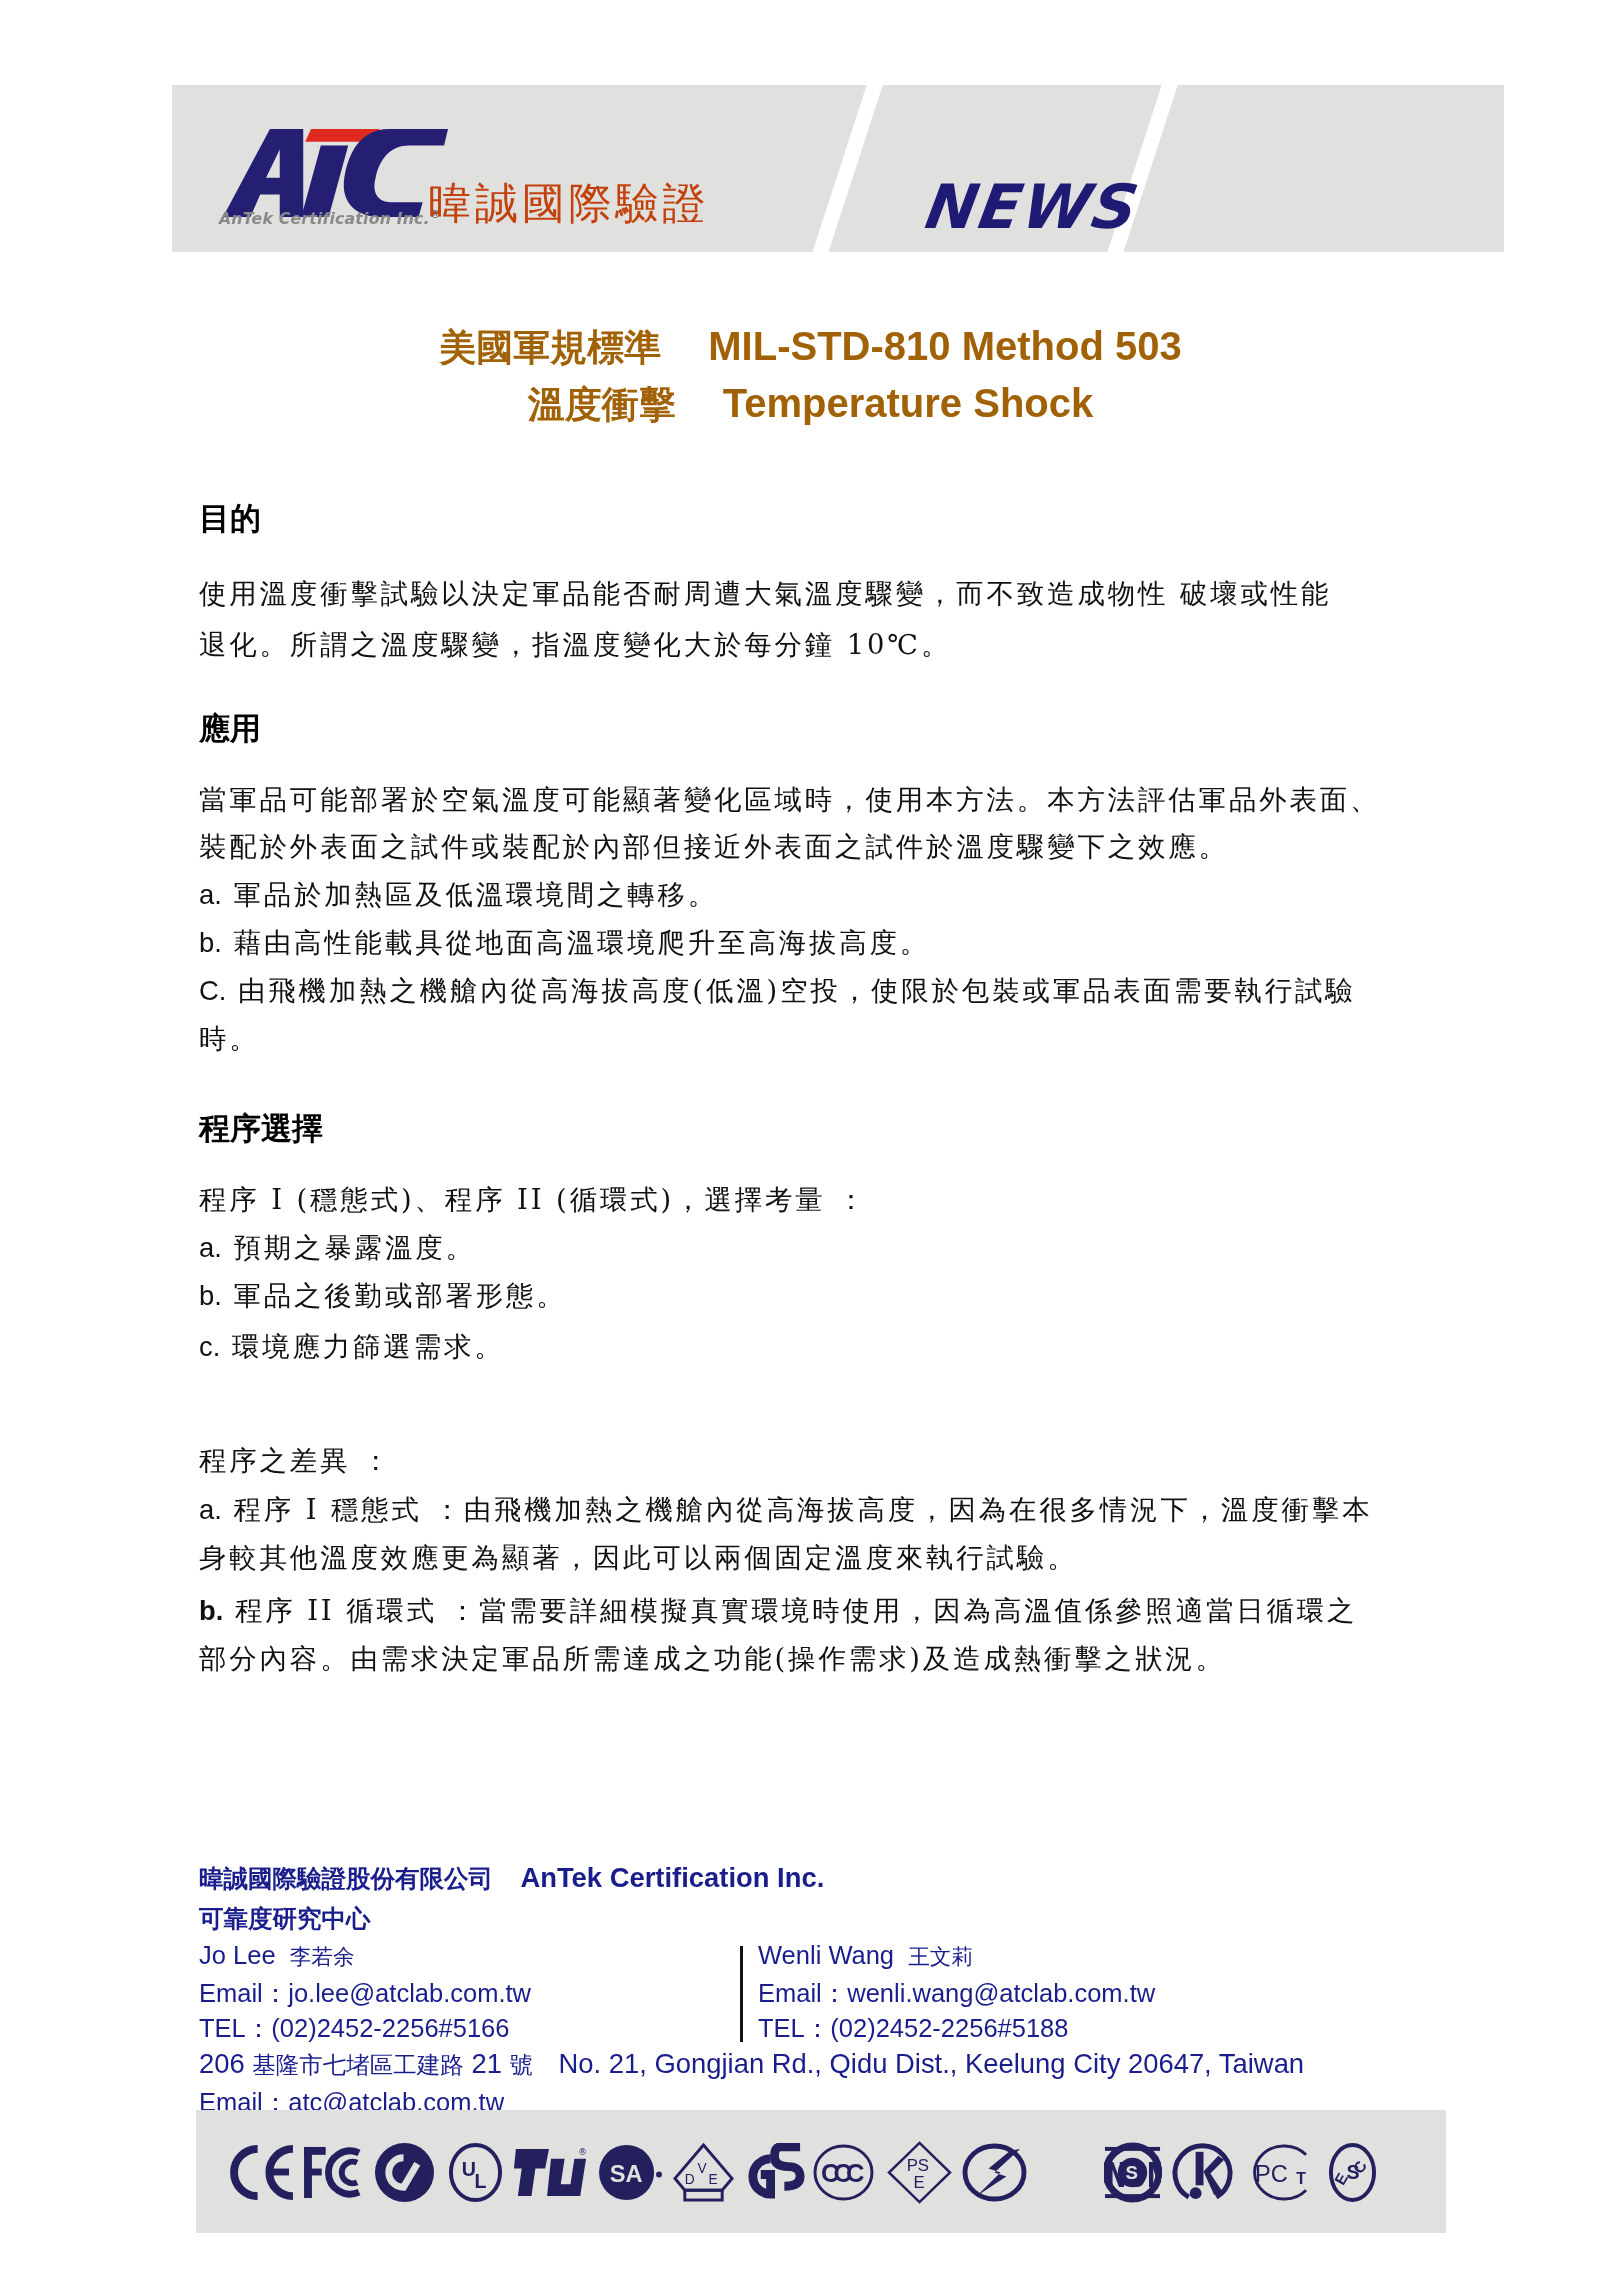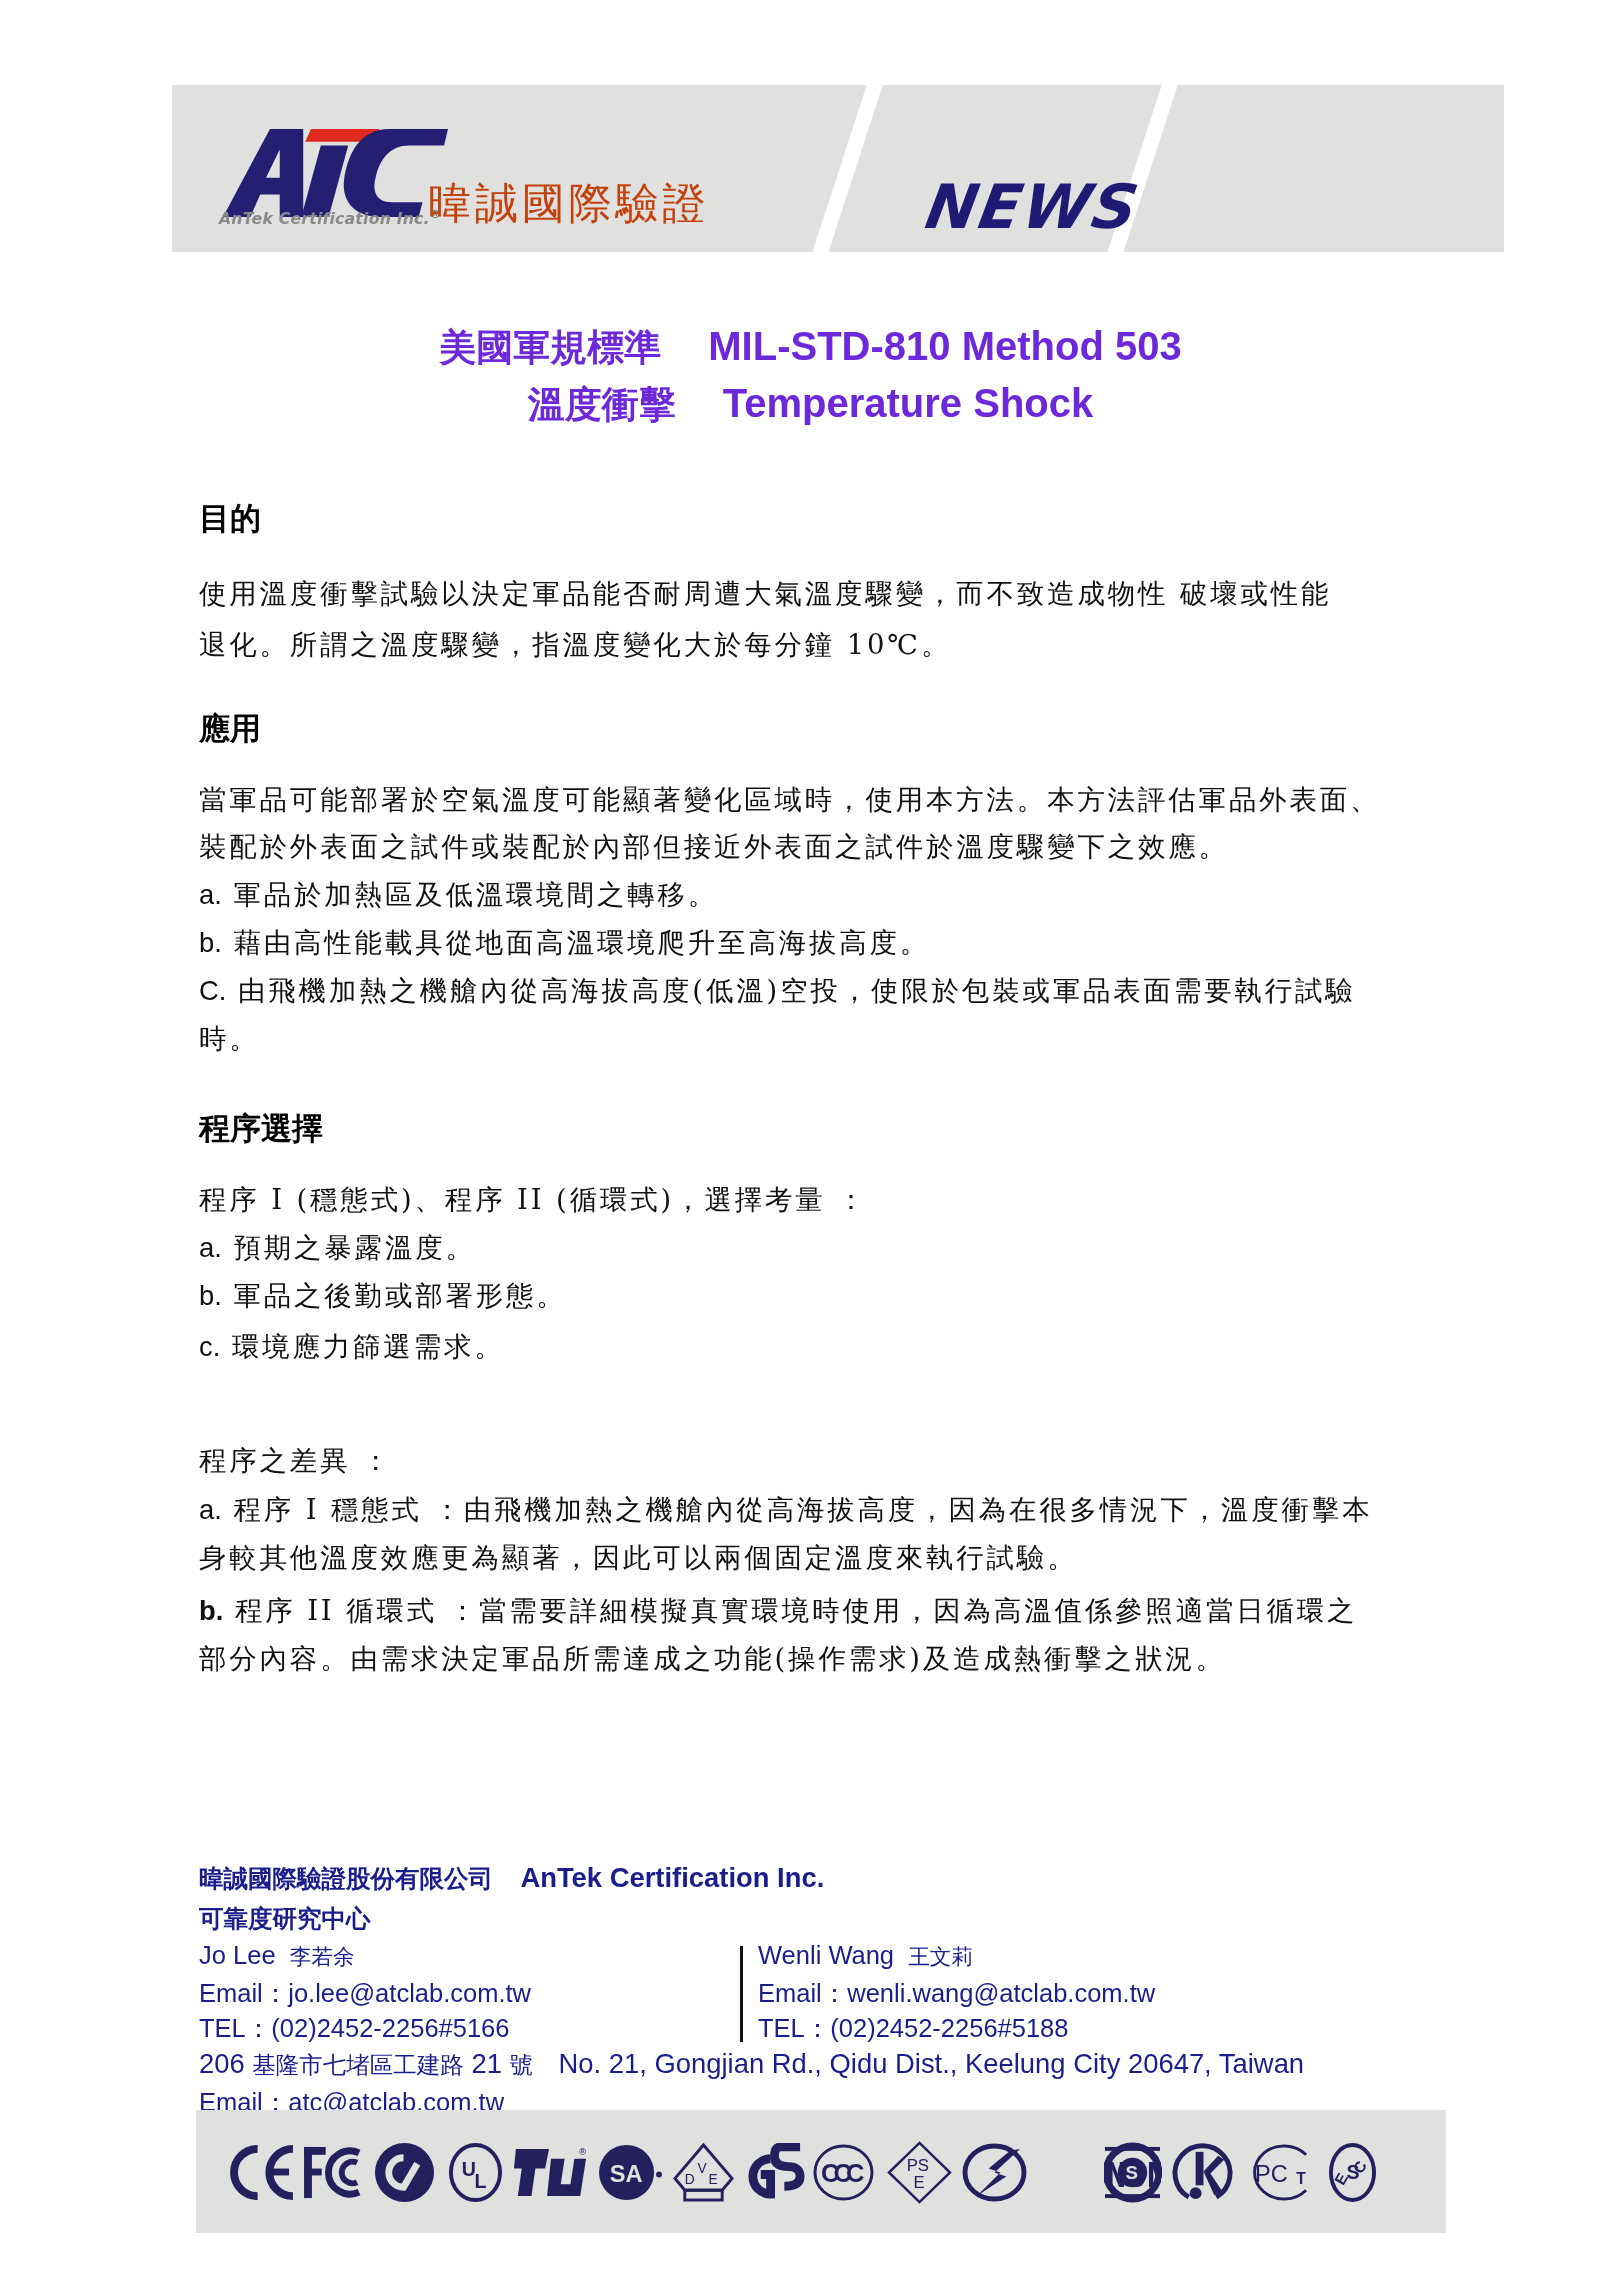--- a/index.html
+++ b/index.html
@@ -11,21 +11,21 @@
   #header { left:172px; top:85px; width:1296px; height:167px; background:#e0e0de; overflow:hidden;padding-left:36px; }
   .slash { position:absolute; top:-9.8px; width:15.7px; height:196px; background:#ffffff; transform:skewX(-18deg); transform-origin:top left; }
   #logo-atc { left:51px; top:39px; width:225px; height:93px; }
   #logo-sub { left:47px; top:123px; font-family:"DejaVu Sans","Liberation Sans",sans-serif; font-weight:bold; font-style:italic;
               font-size:15.7px; color:#8a8a8a; letter-spacing:0.2px; white-space:nowrap; }
   #logo-cn { left:256px; top:90px; font-family:"DejaVu Serif","Liberation Serif",serif; font-size:43px; color:#c2410c; letter-spacing:3.9px; white-space:nowrap; }
   #news { left:755px; top:86px; font-family:"DejaVu Sans","Liberation Sans",sans-serif; font-weight:bold; font-style:italic;
           font-size:61px; color:#1f1b74; letter-spacing:2px; transform:skewX(-10deg); }
 
   
-  .title-line { position:absolute; left:0; width:1621px; text-align:center; color:#6d28d9; white-space:nowrap; }
+  .title-line { position:absolute; left:0; width:1621px; text-align:center; color:#a16207; white-space:nowrap; }
   .title-cn { font-family:"DejaVu Serif","Liberation Serif",serif; font-weight:bold; font-size:37px; margin-right:47px; }
   .title-en { font-family:"Liberation Sans","DejaVu Sans",sans-serif; font-weight:bold; font-size:40px; }
 
   
   .h2 { position:absolute; left:199px; font-weight:bold; font-size:31px; color:#000; }
   .p { position:absolute; left:199px; font-size:27.4px; color:#111; white-space:nowrap; letter-spacing:2.9px;margin-top:22px; }
   .p .lat { font-family:"Liberation Sans","DejaVu Sans",sans-serif; letter-spacing:0; }
 
   
   .blue { color:#1a1d8c; }

